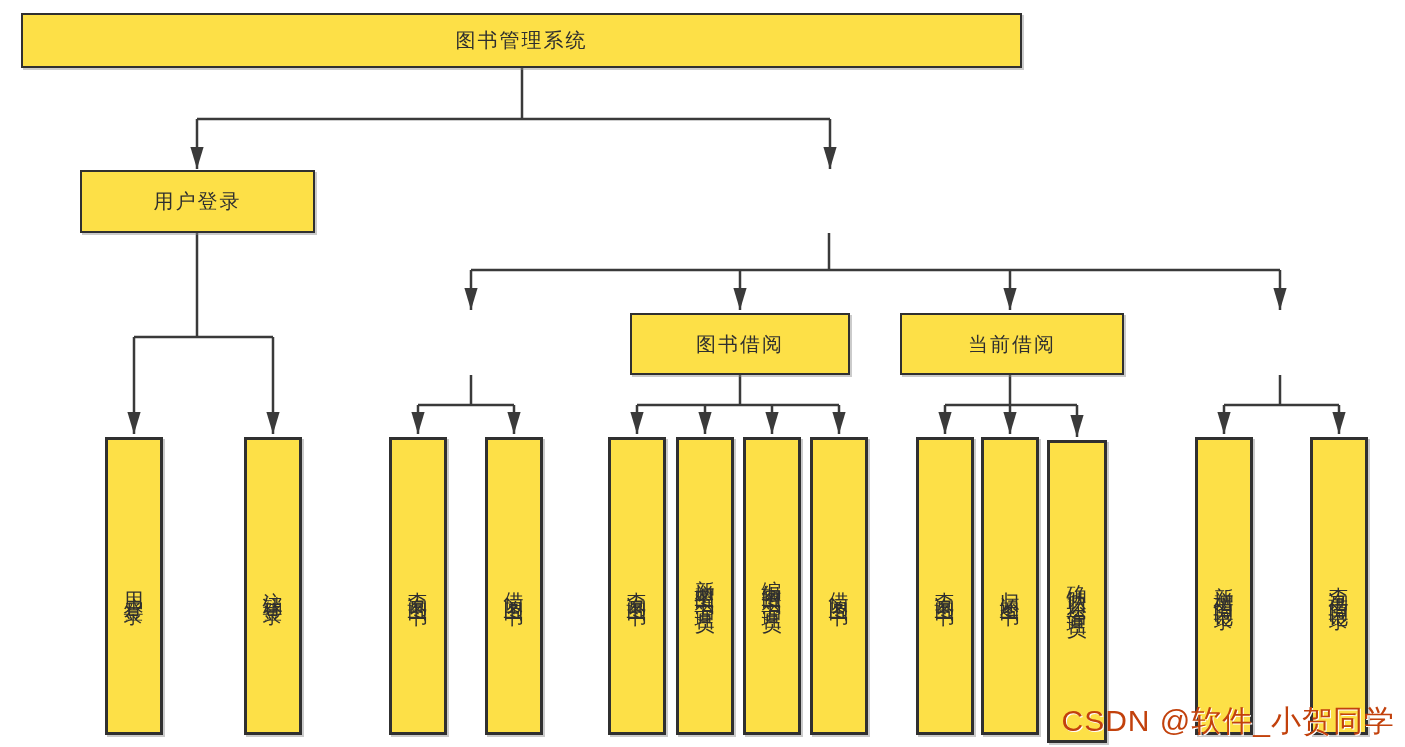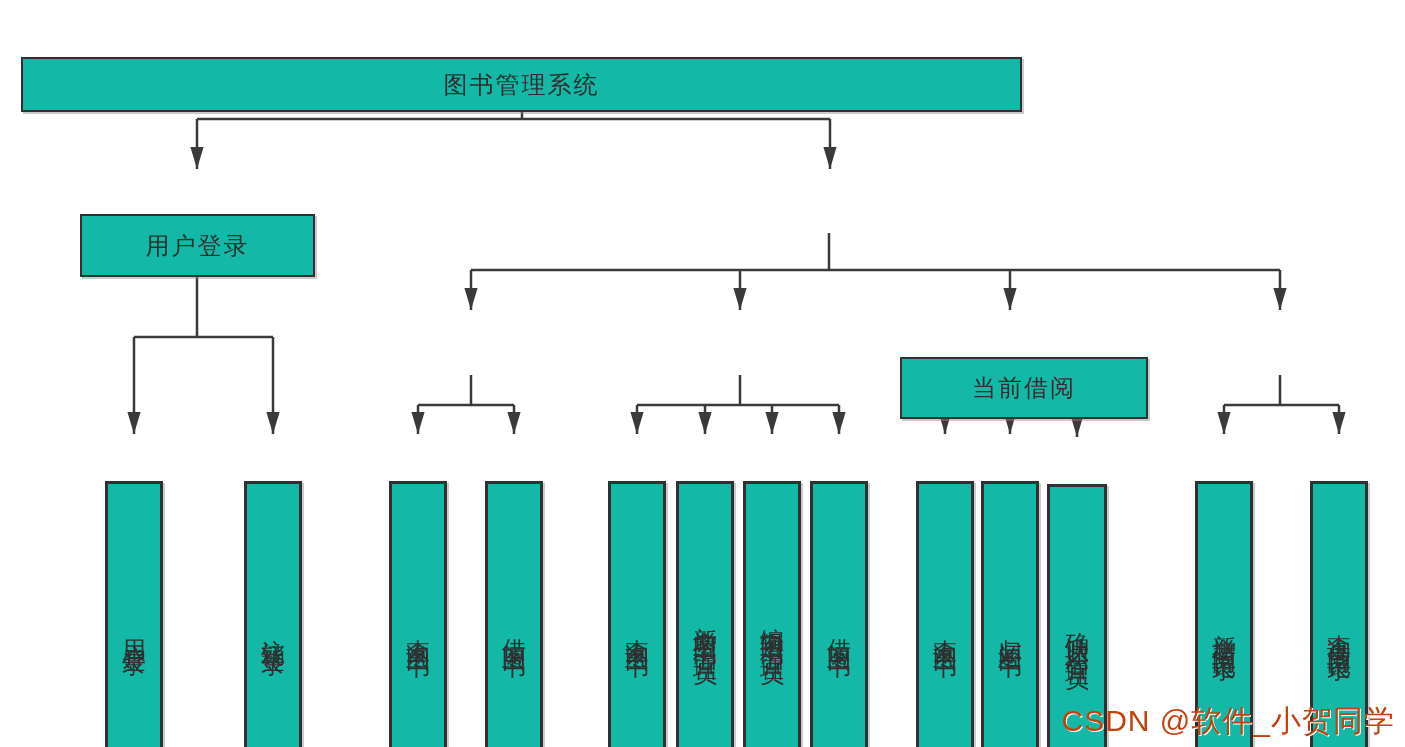--- a/index.html
+++ b/index.html
@@ -19,32 +19,31 @@
     position: absolute;
     left: 0;
     top: 0;
     width: 1405px;
     height: 747px;
     pointer-events: none;
   }
   .box {
     position: absolute;
     box-sizing: border-box;
-    background: #14b8a6;
+    background: #fde047;
     border: 2.5px solid #303030;
     box-shadow: 2px 2px 0 rgba(140,140,140,0.45);
     display: flex;
     align-items: center;
     justify-content: center;
     color: #2f2f2f;
-    font-size: 24px;
+    font-size: 20px;
     letter-spacing: 2px;
     white-space: nowrap;
     z-index: 2;
-    margin-top: 44px;
   }
   .box.leaf {
     border-width: 3px;
     writing-mode: vertical-rl;
     letter-spacing: 5px;
     line-height: 1;
   }
   .watermark {
     position: absolute;
     right: 10px;
@@ -108,21 +107,22 @@
       <path d="M1224 405 H1339"></path>
       <path d="M1224 405 V434" marker-end="url(#arr)"></path>
       <path d="M1339 405 V434" marker-end="url(#arr)"></path>
     </g>
   </svg>
 
   <div class="box" style="left:21px; top:13px; width:1001px; height:55px;">图书管理系统</div>
 
   <div class="box" style="left:80px; top:170px; width:235px; height:63px;">用户登录</div>
 
-  <div class="box" style="left:900px; top:313px; width:248px; height:62px;">当前借阅</div>
+  <div class="box" style="left:630px; top:313px; width:220px; height:62px;">图书借阅</div>
+  <div class="box" style="left:900px; top:313px; width:224px; height:62px;">当前借阅</div>
 
   <div class="box leaf" style="left:105px; top:437px; width:58px; height:298px;">用户登录</div>
   <div class="box leaf" style="left:244px; top:437px; width:58px; height:298px;">注销登录</div>
 
   <div class="box leaf" style="left:389px; top:437px; width:58px; height:298px;">查询图书</div>
   <div class="box leaf" style="left:485px; top:437px; width:58px; height:298px;">借阅图书</div>
 
   <div class="box leaf" style="left:608px; top:437px; width:58px; height:298px;">查询图书</div>
   <div class="box leaf" style="left:676px; top:437px; width:58px; height:298px;">新增图书（管理员）</div>
   <div class="box leaf" style="left:743px; top:437px; width:58px; height:298px;">编辑图书（管理员）</div>

